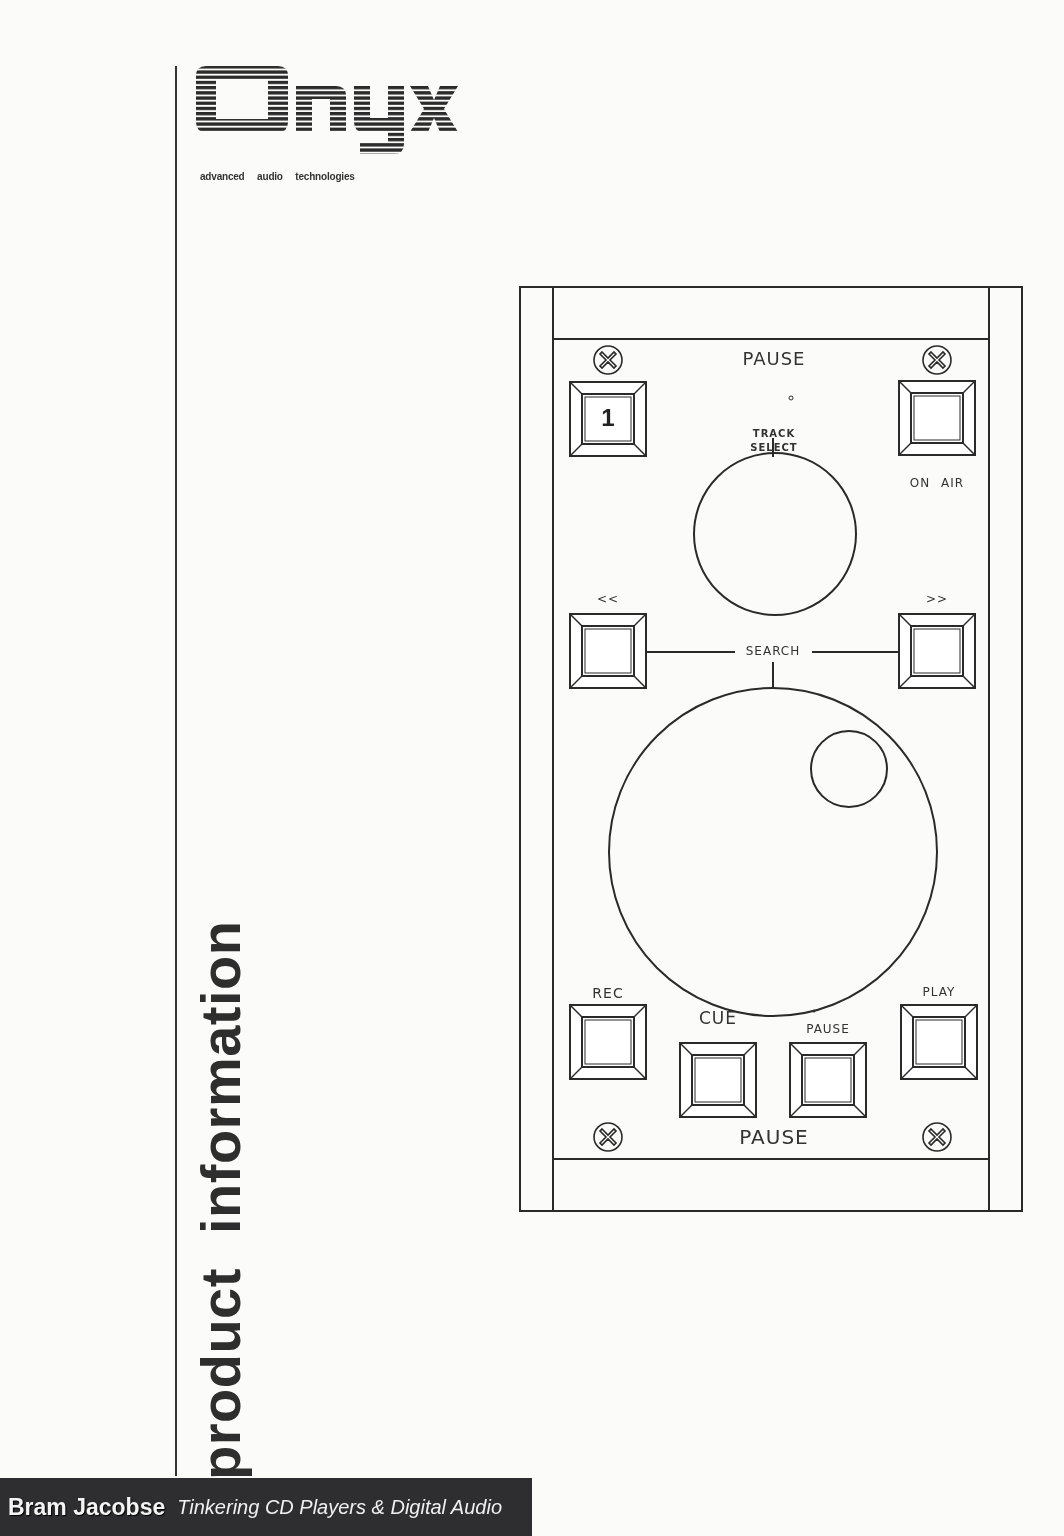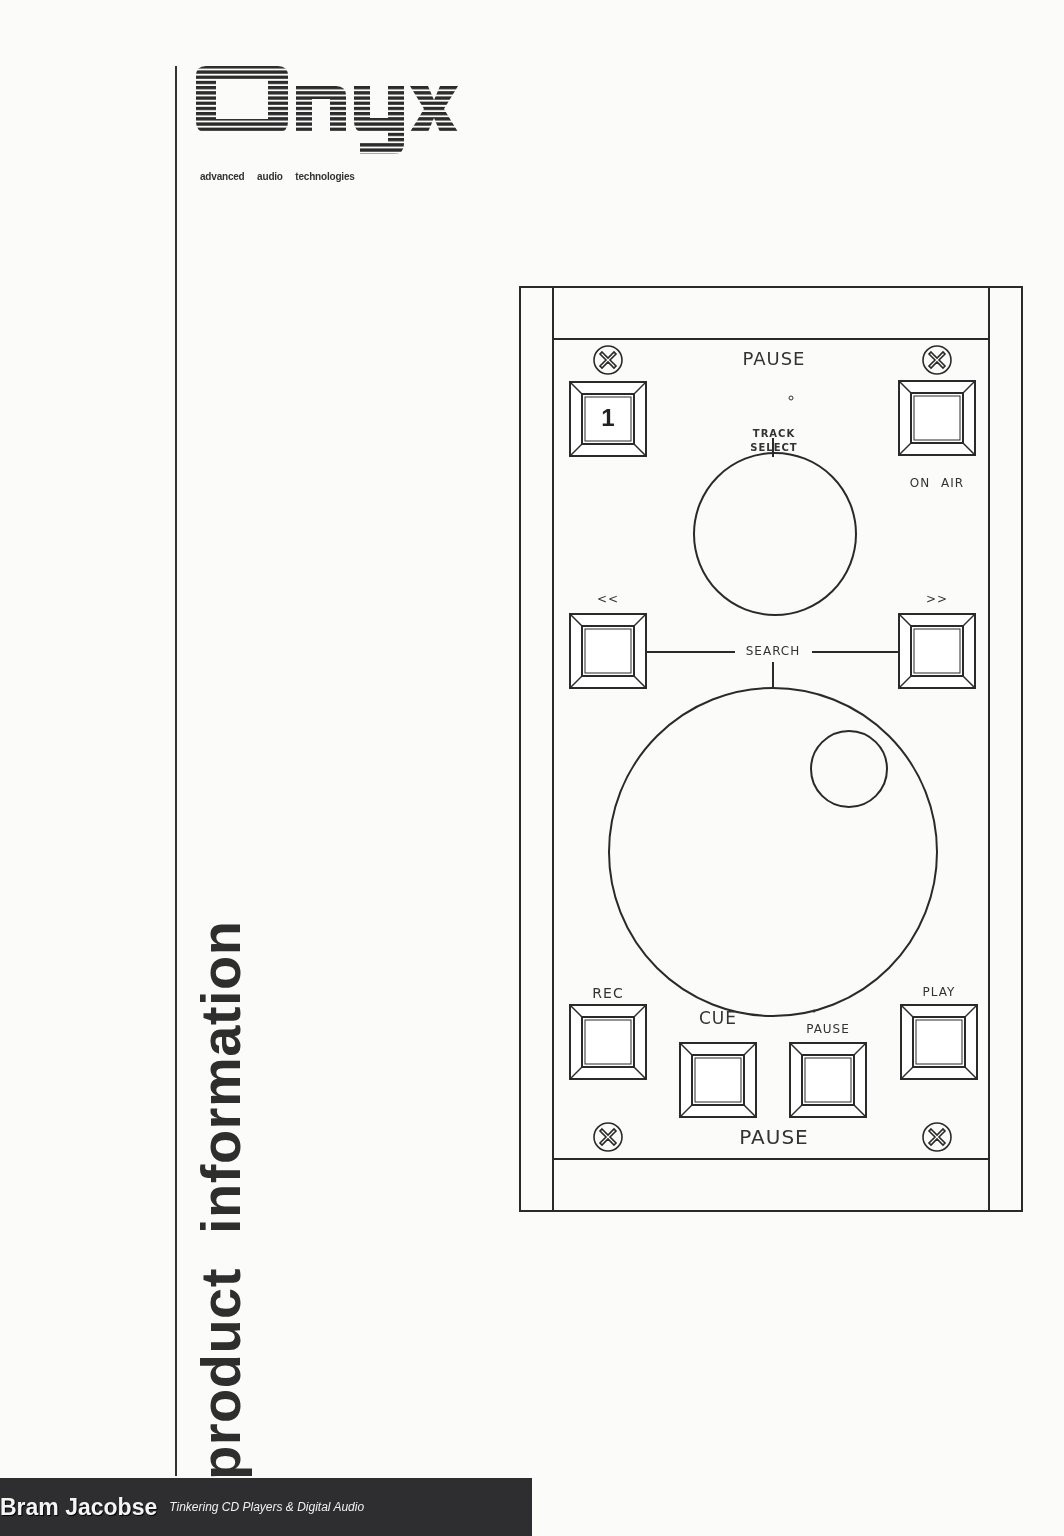--- a/index.html
+++ b/index.html
@@ -7,23 +7,23 @@
          font-family:"Liberation Sans", sans-serif; color:#2a2a2a; }
   .vline { position:absolute; left:175px; top:66px; width:2px; height:1410px; background:#333; }
   .logo { position:absolute; left:196px; top:60px; width:262px; height:100px; }
   .tagline { position:absolute; left:200px; top:171px; font-size:10px; font-weight:bold; color:#333;
              word-spacing:10px; letter-spacing:-0.2px; }
   .vertical-title { position:absolute; left:196px; top:1480px; transform-origin:0 0; transform:rotate(-90deg);
                     font-size:56px; font-weight:bold; color:#2e2e2e; white-space:nowrap; letter-spacing:0.5px; word-spacing:18px; line-height:50px; }
   .panel-svg { position:absolute; left:0; top:0; }
   .lbl { position:absolute; font-family:"DejaVu Sans", sans-serif; color:#333; text-align:center; letter-spacing:1px; }
   .footer { position:absolute; left:0; top:1478px; width:532px; height:58px; background:#2e2e30;
-            display:flex; align-items:center; padding-left:0; box-sizing:border-box; }
+            display:flex; align-items:center; padding-left:8px; box-sizing:border-box; }
   .footer .name { color:#f4f4f4; font-size:23px; font-weight:bold; text-shadow:1px 1px 1px #000; }
-  .footer .sub { color:#f0f0f0; font-size:12px; font-style:italic; margin-left:12px; }
+  .footer .sub { color:#f0f0f0; font-size:20px; font-style:italic; margin-left:12px; }
   .btn { position:absolute; cursor:pointer; }
 </style>
 </head>
 <body>
 
 <div class="vline"></div>
 
 <svg class="logo" viewBox="0 0 262 100">
   <defs>
     <pattern id="stripes" width="4" height="5.2" patternUnits="userSpaceOnUse">

